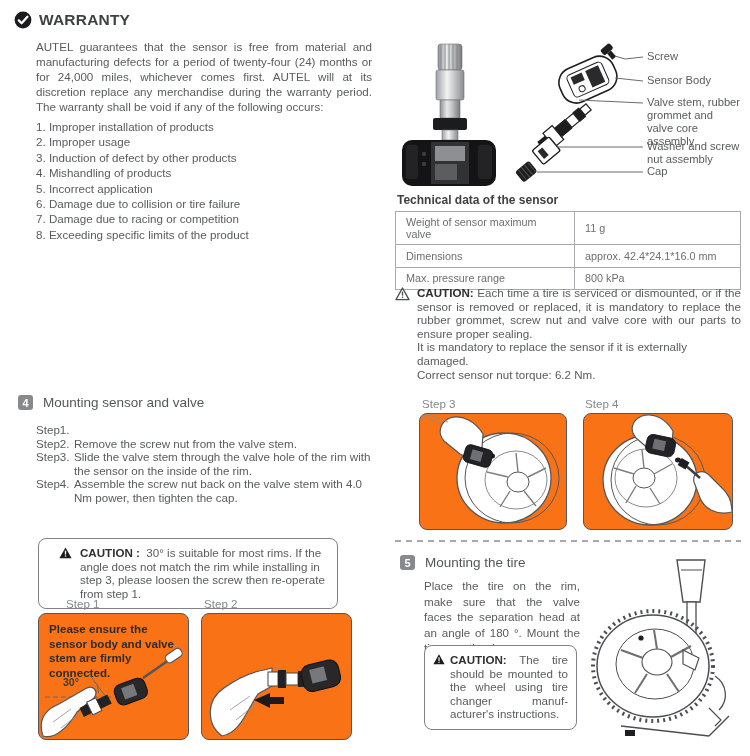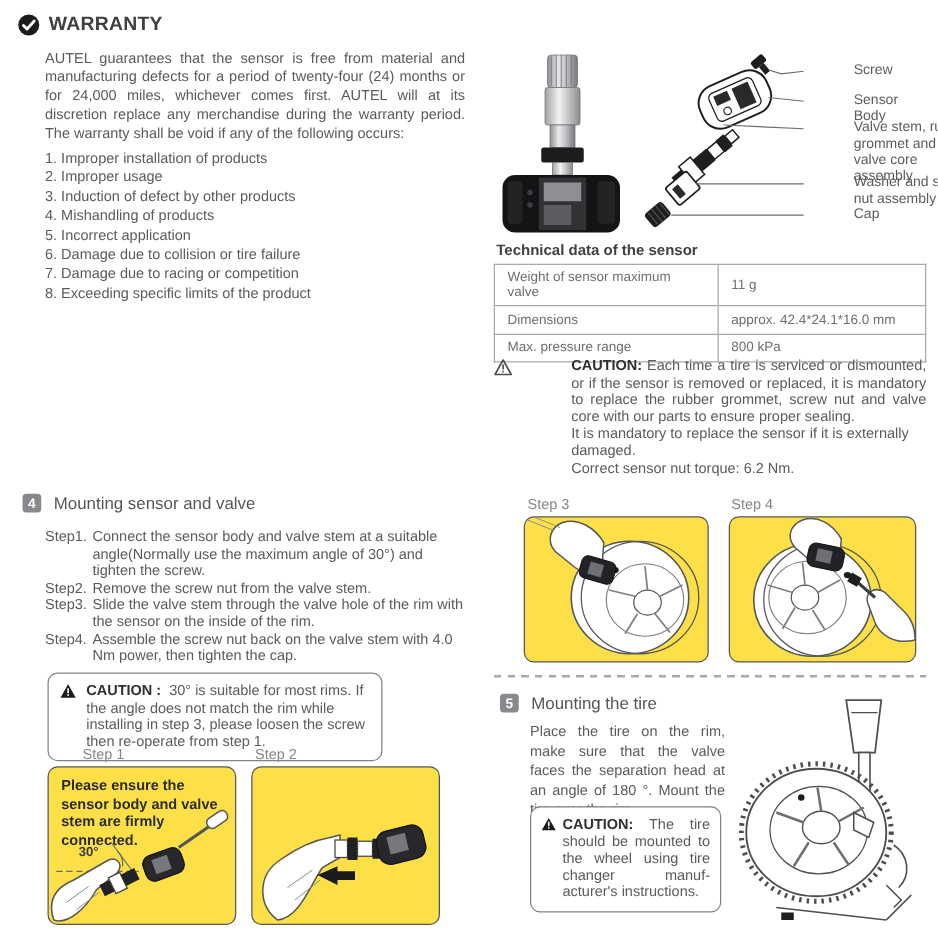--- a/index.html
+++ b/index.html
@@ -27,35 +27,35 @@
   .step-row .txt{flex:1;}
 
   
   .caution-flex{display:flex;align-items:flex-start;}
   .caution-flex .icon-cell{flex:0 0 21px;padding-top:1px;}
   .caution-text{font-size:11.6px;line-height:13.6px;color:#5a5b5e;}
   .caution-text b{color:#2f2f31;}
   .caution-box{border:1.2px solid #808285;border-radius:8px;background:#fff;box-sizing:border-box;}
 
   
-  .fig-box{border:1.3px solid #55565a;border-radius:8px;background:#fde047;box-sizing:border-box;overflow:hidden;}
+  .fig-box{border:1.3px solid #55565a;border-radius:8px;background:#f97316;box-sizing:border-box;overflow:hidden;}
   .fig-caption{font-size:11.6px;color:#85878a;}
 
   
   .num-badge{width:15px;height:15px;background:#87898c;border-radius:3px;color:#fff;
     font-size:11px;font-weight:700;display:flex;align-items:center;justify-content:center;}
 
   
   table.tech{border-collapse:collapse;width:346px;font-size:10.8px;color:#6d6e71;}
   table.tech td{border:1px solid #a7a9ac;padding:4px 10px;height:13.5px;vertical-align:middle;}
   table.tech td.k{width:158px;}
 
   .dashed-sep{height:0;border-top:0;background:repeating-linear-gradient(90deg,#a7a9ac 0 6px,transparent 6px 11px);height:1.6px;}
 
-  .exploded-label{font-size:11.2px;line-height:13px;color:#5a5b5e;margin-left:36px;}
+  .exploded-label{font-size:11.2px;line-height:13px;color:#5a5b5e;}
   .note-bold{font-size:11.6px;line-height:14.5px;font-weight:700;color:#2c2c2e;}
   .angle-label{font-size:10.5px;font-weight:700;color:#3a3a3c;}
   svg{display:block;}
 </style>
 </head>
 <body>
 
 <div class="col col-left">
 
   <div class="abs" style="left:0;top:11px;display:flex;align-items:center;">
@@ -82,37 +82,36 @@
   </div>
 
   <div class="abs" style="left:4px;top:395px;display:flex;align-items:center;">
     <span class="num-badge">4</span>
     <span class="section-title" style="margin-left:10px;">Mounting sensor and valve</span>
   </div>
 
   <div class="abs" style="left:22px;top:423px;width:338px;">
     <div class="step-row">
       <span class="lbl">Step1.</span>
-      <span class="txt">Connect the sensor body and valve stem at a suitable angle(Normally use the maximum angle of 30°) and tighten the screw.</span>
     </div>
     <div class="step-row">
       <span class="lbl">Step2.</span>
       <span class="txt">Remove the screw nut from the valve stem.</span>
     </div>
     <div class="step-row">
       <span class="lbl">Step3.</span>
       <span class="txt">Slide the valve stem through the valve hole of the rim with the sensor on the inside of the rim.</span>
     </div>
     <div class="step-row">
       <span class="lbl">Step4.</span>
       <span class="txt">Assemble the screw nut back on the valve stem with 4.0 Nm power, then tighten the cap.</span>
     </div>
   </div>
 
-  <div class="abs caution-box" style="left:24px;top:538px;width:268px;padding:7px 9px 8px 9px;">
+  <div class="abs caution-box" style="left:24px;top:538px;width:300px;padding:7px 9px 8px 20px;">
     <div class="caution-flex">
       <span class="icon-cell">
         <svg width="13" height="12" viewBox="0 0 13 12">
           <path d="M6.5 0.4 L12.6 11.2 H0.4 Z" fill="#1b1b1d"></path>
           <rect x="5.85" y="3.6" width="1.3" height="4" fill="#fff"></rect>
           <rect x="5.85" y="8.4" width="1.3" height="1.3" fill="#fff"></rect>
         </svg>
       </span>
       <span class="caution-text">
         <b>CAUTION :</b>&nbsp;
@@ -264,21 +263,21 @@
     </table>
 
   <div class="abs caution-flex" style="left:0;top:286px;width:346px;">
     <span class="icon-cell" style="flex:0 0 22px;">
       <svg width="15" height="14" viewBox="0 0 15 14">
         <path d="M7.5 1 L14 12.6 H1 Z" fill="none" stroke="#4b4c4f" stroke-width="1.3" stroke-linejoin="round"></path>
         <rect x="6.85" y="4.6" width="1.3" height="4" fill="#4b4c4f"></rect>
         <rect x="6.85" y="9.6" width="1.3" height="1.3" fill="#4b4c4f"></rect>
       </svg>
     </span>
-    <div class="caution-text" style="flex:1;margin-left:40px;">
+    <div class="caution-text" style="flex:1;">
       <div style="text-align:justify;"><b>CAUTION:</b> <span>Each time a tire is serviced or dismounted, or if the sensor is removed or replaced, it is mandatory to replace the rubber grommet, screw nut and valve core with our parts to ensure proper sealing.</span></div>
       <div>It is mandatory to replace the sensor if it is externally damaged.</div>
       <div>Correct sensor nut torque: 6.2 Nm.</div>
     </div>
   </div>
 
   <div class="abs fig-caption" style="left:27px;top:397px;">Step 3</div>
   <div class="abs fig-caption" style="left:190px;top:397px;">Step 4</div>
 
   <div class="abs fig-box" style="left:24px;top:413px;width:148px;height:117px;">

